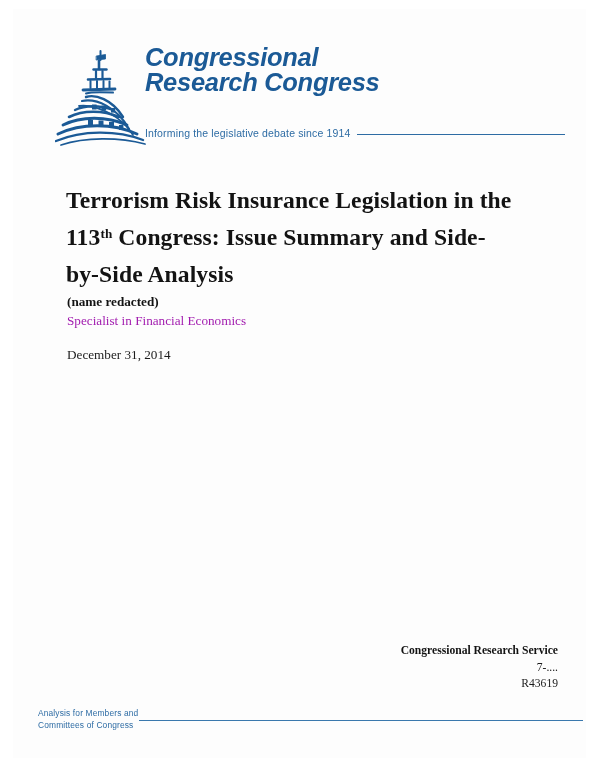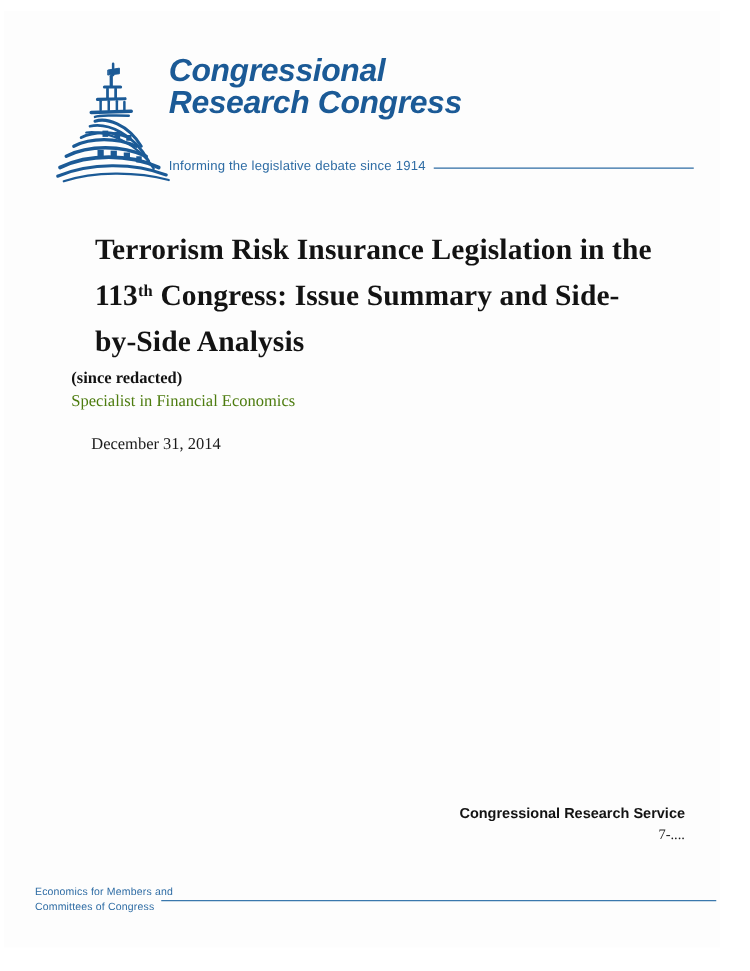--- a/index.html
+++ b/index.html
@@ -9,21 +9,21 @@
   }
   body {
     width: 600px;
     height: 777px;
     font-family: "Liberation Serif", serif;
     -webkit-font-smoothing: antialiased;
   }
 
   .page {
     position: absolute;
-    left: 3px;
+    left: 13px;
     top: 9px;
     width: 573px;
     height: 749px;
     background: #fdfdfd;
     overflow: hidden;
   }
 
   
   .masthead {
     position: absolute;
@@ -84,21 +84,20 @@
     position: absolute;
     left: 53px;
     top: 157px;
     width: 446px;
     font-family: "Liberation Serif", serif;
     font-weight: bold;
     font-size: 23.6px;
     line-height: 37px;
     color: #131313;
     letter-spacing: 0.1px;
-    margin-left: 20px;
   }
   .title sup {
     font-size: 0.56em;
     vertical-align: 0.52em;
     line-height: 0;
   }
 
   .byline {
     position: absolute;
     left: 54px;
@@ -109,42 +108,41 @@
     font-family: "Liberation Serif", serif;
     font-weight: bold;
     font-size: 13.2px;
     line-height: 19px;
     color: #131313;
   }
   .byline-role {
     font-family: "Liberation Serif", serif;
     font-size: 13.2px;
     line-height: 19px;
-    color: #4d7c0f;
+    color: #a21caf;
   }
   .doc-date {
     position: absolute;
     left: 54px;
     top: 338px;
     font-family: "Liberation Serif", serif;
     font-size: 13.2px;
     color: #1b1b1b;
-    margin-left: 16px;
   }
 
   
   .imprint {
     position: absolute;
     right: 28px;
     top: 634px;
     width: 300px;
     text-align: right;
   }
   .imprint-org {
-    font-family: Liberation Sans, sans-serif;
+    font-family: Liberation Serif, serif;
     font-weight: bold;
     font-size: 11.6px;
     line-height: 16.5px;
     color: #131313;
   }
   .imprint-line {
     font-family: "Liberation Serif", serif;
     font-size: 11.6px;
     line-height: 16.5px;
     color: #1b1b1b;
@@ -246,32 +244,33 @@
     <div class="tagline-row">
       <div class="tagline">Informing the legislative debate since 1914</div>
       <div class="tagline-rule"></div>
     </div>
   </div>
 
   <h1 class="title"><span>Terrorism Risk Insurance Legislation in the</span>
     <span>113</span><sup>th</sup><span> Congress: Issue Summary and Side-by-</span><span>Side Analysis</span></h1>
 
   <div class="byline">
-    <div class="byline-name">(since redacted)</div>
+    <div class="byline-name">(name redacted)</div>
     <div class="byline-role">Specialist in Financial Economics</div>
   </div>
 
   <div class="doc-date">December 31, 2014</div>
 
   <div class="imprint">
     <div class="imprint-org">Congressional Research Service</div>
     <div class="imprint-line">7-....</div>
+    <div class="imprint-line">R43619</div>
   </div>
 
   <div class="footer">
-    <div class="footer-sub">Economics for Members and</div>
+    <div class="footer-sub">Analysis for Members and</div>
     <div class="footer-lastrow">
       <div class="footer-sub">Committees of Congress</div>
       <div class="footer-rule"></div>
     </div>
   </div>
 
 </div>
 
 </body></html>

